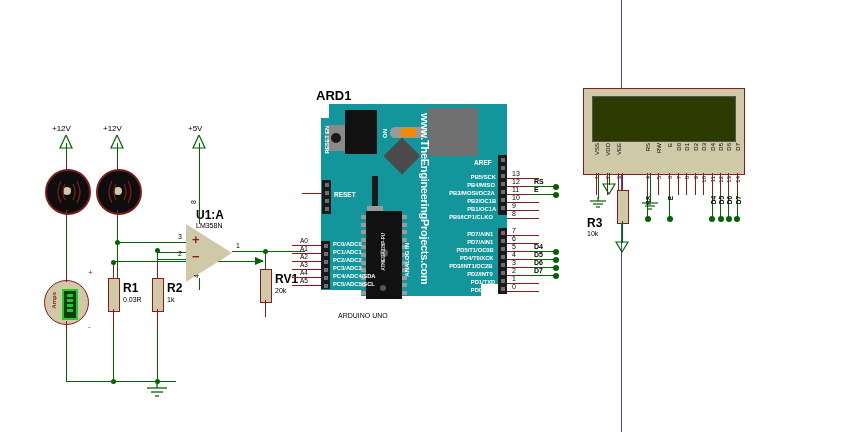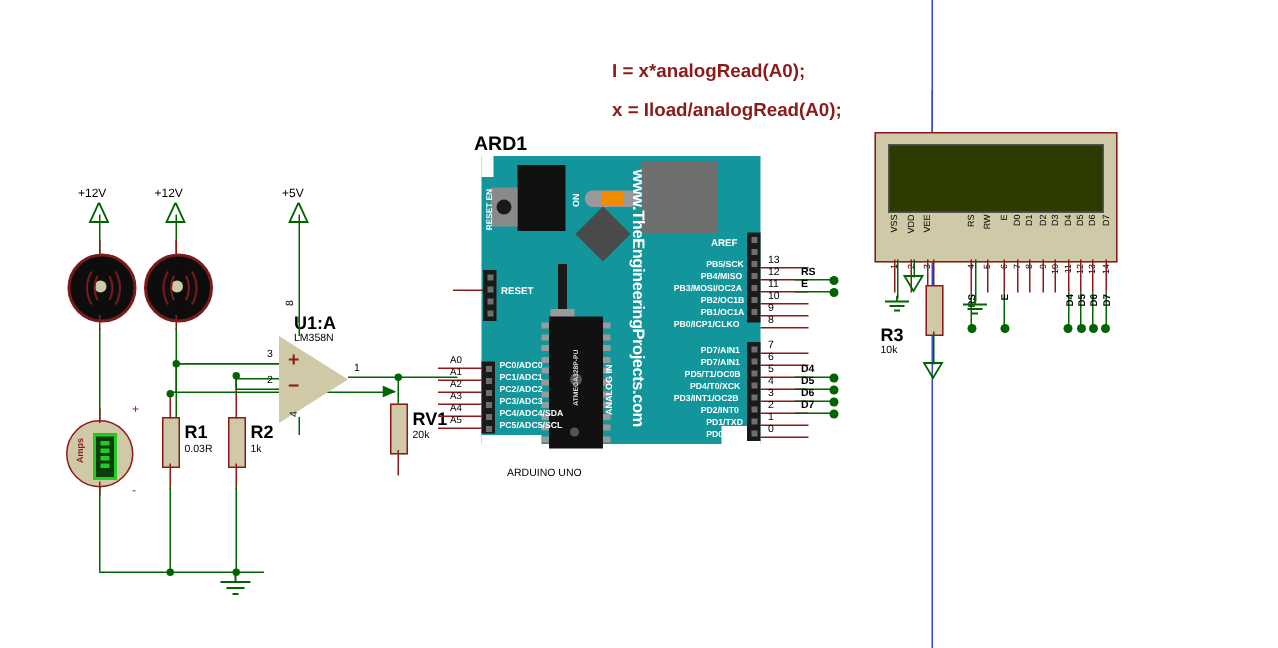--- a/index.html
+++ b/index.html
@@ -49,22 +49,20 @@
   .ammeter-disp{position:absolute;background:#0a3d0a;border:2px solid #22cc22;}
   .ammeter-lbl{position:absolute;font-size:6px;color:#8B1A1A;writing-mode:vertical-rl;transform:rotate(180deg);font-weight:bold;}
   
   .opamp-tri{position:absolute;width:0;height:0;border-left:46px solid #cfc9a8;border-top:29px solid transparent;border-bottom:29px solid transparent;}
 </style>
 </head>
 <body>
 
 <div id="root">
 
-  <div class="t code" style="left:408px;top:40px;">I = x*analogRead(A0);</div>
-  <div class="t code" style="left:408px;top:66px;">x = Iload/analogRead(A0);</div>
 
   <div class="wblue" style="left:621px;top:0px;width:1px;height:432px;"></div>
 
   <div class="t lbl-pwr" style="left:52px;top:124px;">+12V</div>
   <svg class="abs" style="left:59px;top:135px;" width="14" height="14">
     <polygon points="7,0 13,13 1,13" fill="none" stroke="#006400" stroke-width="1.2"></polygon>
   </svg>
   <div class="w wv" style="left:66px;top:143px;height:26px;"></div>
 
   <div class="t lbl-pwr" style="left:103px;top:124px;">+12V</div>

